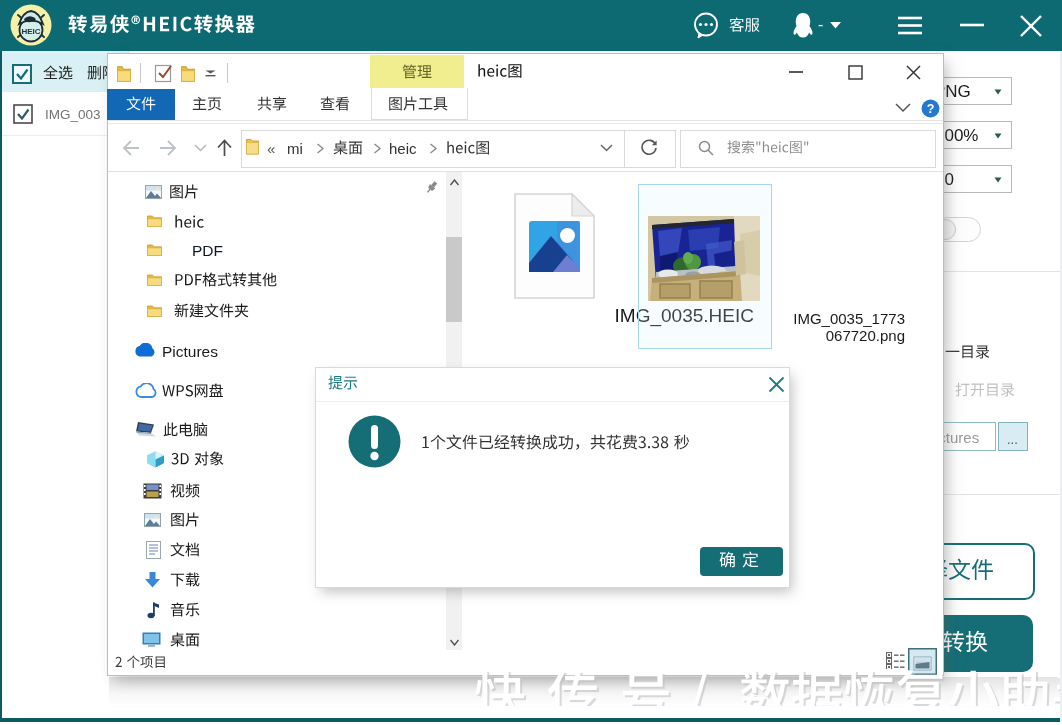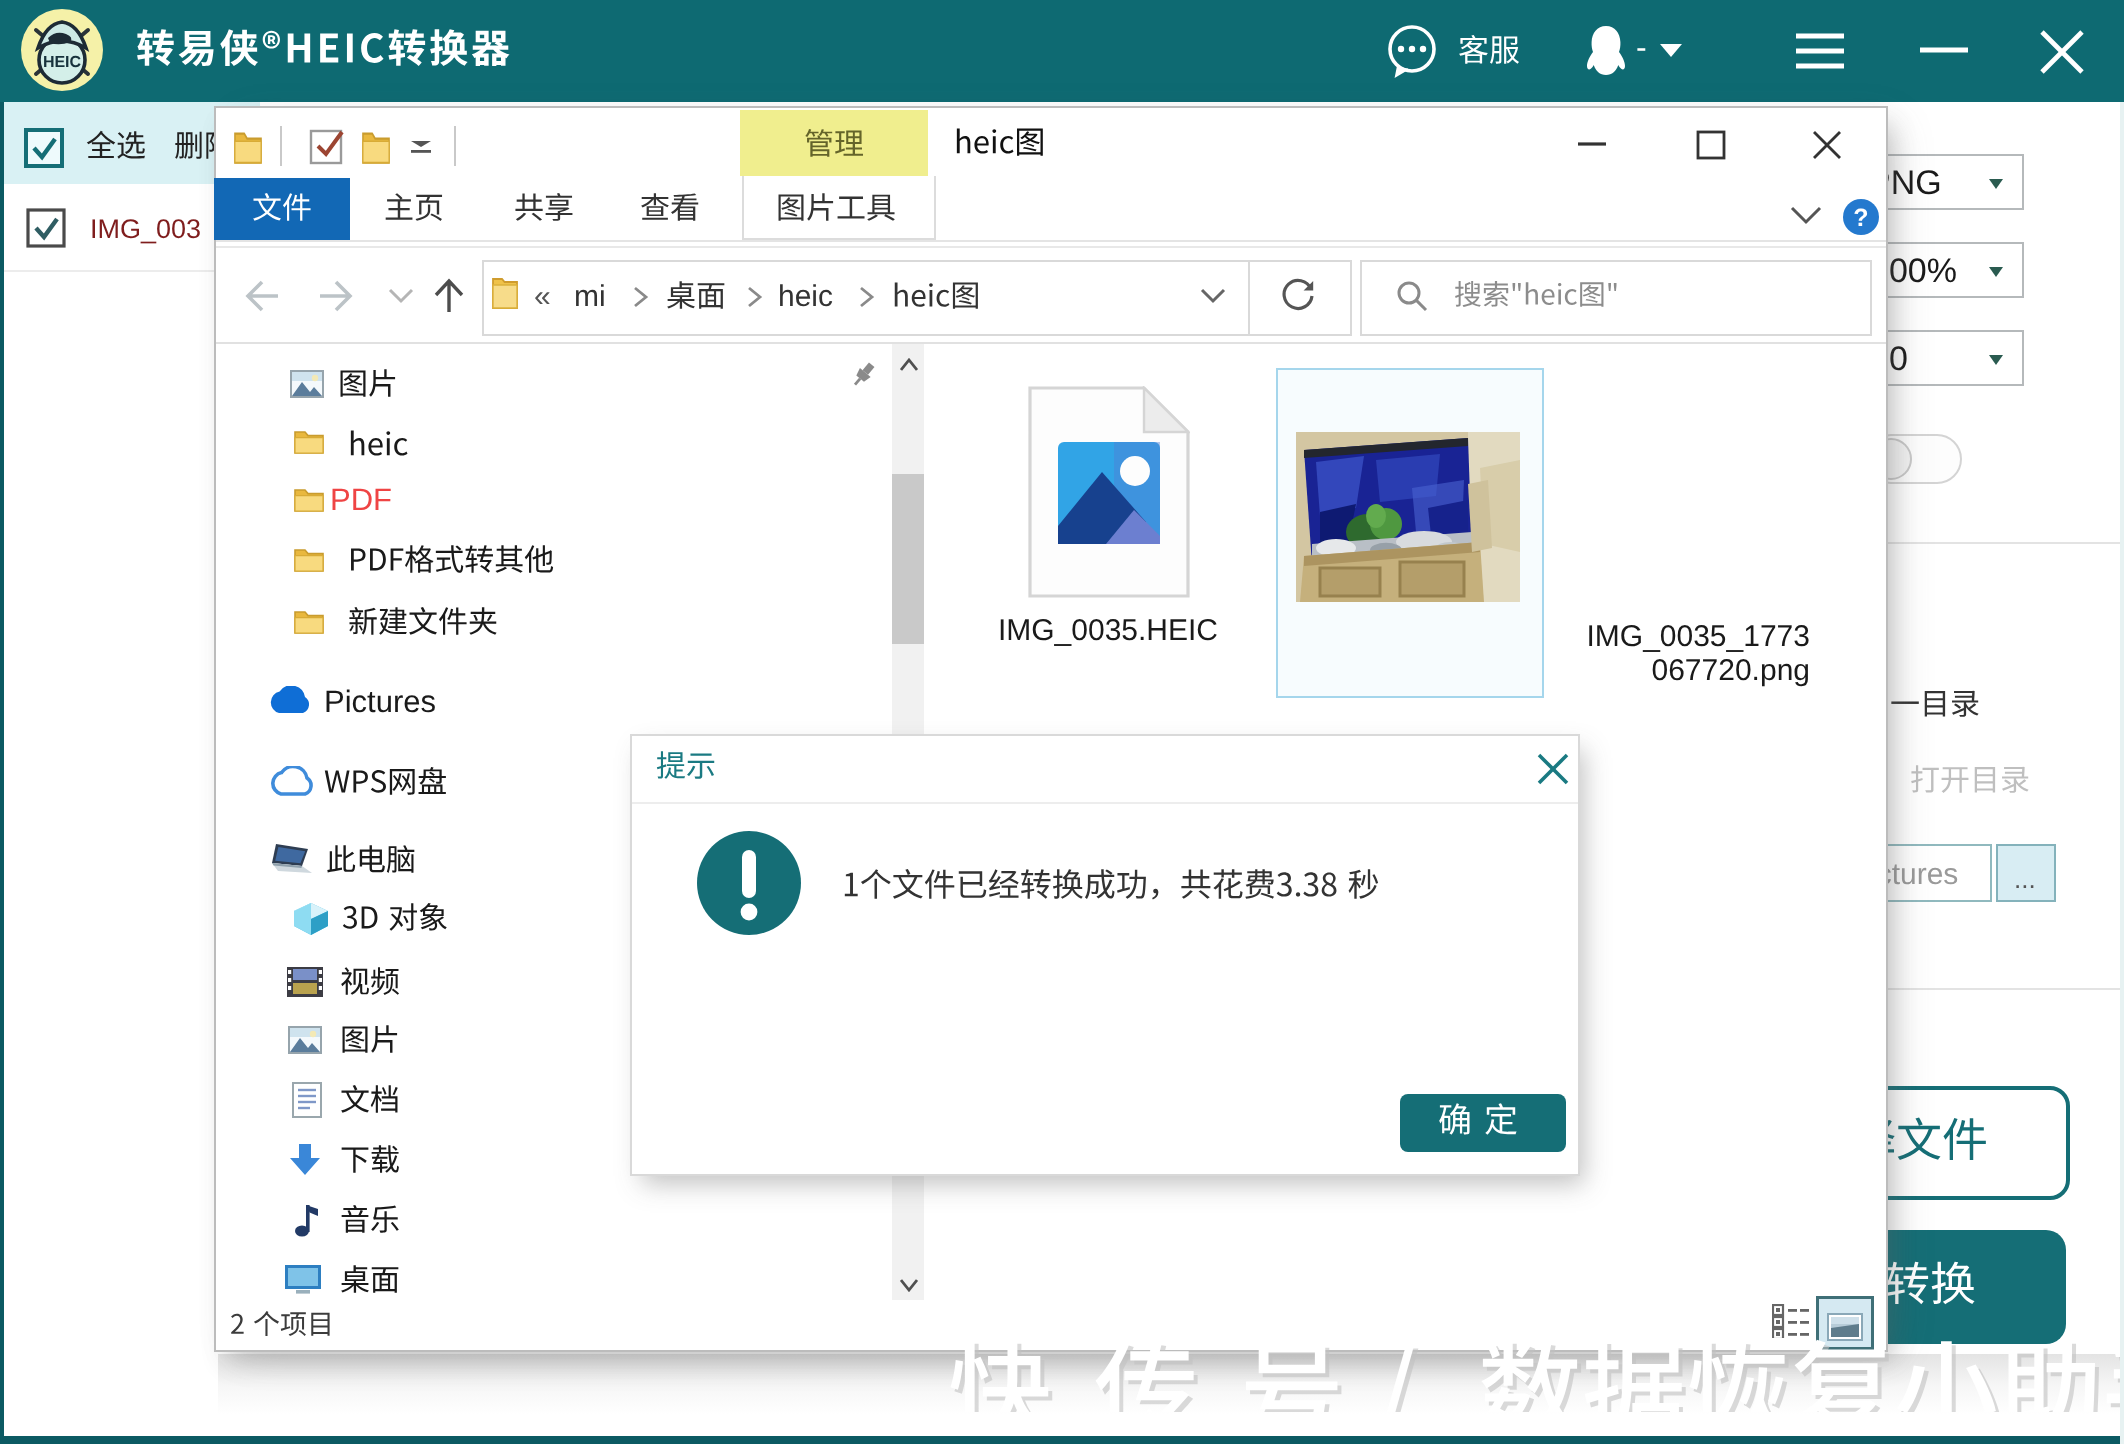--- a/index.html
+++ b/index.html
@@ -76,21 +76,21 @@
     </svg></div>
 <div style="position:absolute;left:87px;top:65px"><svg width="32" height="19" viewBox="0 0 32 19" fill="#222222">
       <path transform="translate(0.0 13.2) scale(0.015)" d="M709 -729V-164H770V-729ZM854 -823V-5C854 10 849 14 836 14C823 14 781 15 733 13C743 32 753 62 755 80C819 80 860 78 885 67C910 56 920 36 920 -5V-823ZM44 -450V-381H108V-331C108 -207 103 -59 39 43C55 50 82 69 94 81C162 -27 171 -199 171 -332V-381H264V-12C264 -1 260 3 250 3C239 3 207 4 171 3C180 20 188 51 190 69C243 69 277 67 298 55C320 44 327 23 327 -11V-381H397V-374C397 -242 393 -71 337 46C352 53 380 69 392 79C452 -44 460 -235 460 -375V-381H553V-12C553 0 549 3 539 4C528 4 496 4 460 3C469 21 477 51 479 69C533 69 566 67 587 56C609 44 616 24 616 -11V-381H668V-450H616V-808H397V-450H327V-808H108V-450ZM171 -741H264V-450H171ZM460 -741H553V-450H460Z"></path>
       <path transform="translate(15.0 13.2) scale(0.015)" d="M474 -221C440 -149 389 -74 336 -22C353 -12 382 8 394 19C445 -36 502 -122 541 -202ZM764 -200C817 -136 879 -47 907 10L967 -25C938 -81 877 -166 820 -229ZM78 -800V77H145V-732H274C250 -665 219 -576 189 -505C266 -426 285 -358 285 -303C285 -271 279 -244 262 -233C254 -226 243 -224 229 -223C213 -222 191 -222 167 -225C178 -205 184 -177 185 -158C209 -157 236 -157 257 -159C278 -162 297 -168 311 -179C340 -199 352 -241 352 -296C351 -358 333 -430 256 -513C292 -592 331 -691 362 -774L314 -803L303 -800ZM371 -345V-276H634V-7C634 6 630 11 614 11C600 12 551 12 495 10C507 30 517 59 521 79C593 79 639 78 668 66C697 55 706 34 706 -7V-276H954V-345H706V-467H860V-533H465V-467H634V-345ZM661 -847C595 -727 470 -611 344 -546C362 -532 383 -509 394 -492C493 -549 590 -634 664 -730C749 -624 835 -557 924 -501C935 -522 957 -546 975 -561C882 -611 789 -678 702 -784L725 -822Z"></path>
     </svg></div>
 <div style="position:absolute;left:2px;top:92px;width:128px;height:44px;background:#fff;border-bottom:1px solid #ececec"></div>
 <svg style="position:absolute;left:13px;top:104px" width="20" height="20" viewBox="0 0 20 20">
     <rect x="1" y="1" width="18" height="18" fill="#fff" stroke="#4a4a4a" stroke-width="1.6"></rect>
     <path d="M5 10 L9 14.5 L15.5 5.5" fill="none" stroke="#2f5d63" stroke-width="2.2"></path>
   </svg>
-<div style="position:absolute;left:45px;top:108px;font-size:13.5px;line-height:13.5px;color:#7f1d1d;white-space:pre;">IMG_003</div>
+<div style="position:absolute;left:45px;top:108px;font-size:13.5px;line-height:13.5px;color:#737373;white-space:pre;">IMG_003</div>
 <div style="position:absolute;left:905px;top:77px;width:107px;height:28px;background:#fff;border:1px solid #b5b9bb"></div>
 <div style="position:absolute;left:934px;top:83px;font-size:17px;line-height:17px;color:#1a1a1a;white-space:pre;">PNG</div>
 <svg style="position:absolute;left:994px;top:89px" width="8" height="6" viewBox="0 0 8 6">
     <path d="M0.5 0.5 L4 5.5 L7.5 0.5 Z" fill="#2a5b50"></path>
   </svg>
 <div style="position:absolute;left:905px;top:121px;width:107px;height:28px;background:#fff;border:1px solid #b5b9bb"></div>
 <div style="position:absolute;left:935px;top:127px;font-size:17px;line-height:17px;color:#1a1a1a;white-space:pre;">100%</div>
 <svg style="position:absolute;left:994px;top:133px" width="8" height="6" viewBox="0 0 8 6">
     <path d="M0.5 0.5 L4 5.5 L7.5 0.5 Z" fill="#2a5b50"></path>
   </svg>
@@ -299,21 +299,21 @@
       <path transform="translate(9.4 13.6) scale(0.0155)" d="M312 13C385 13 443 -11 490 -42L458 -103C417 -76 375 -60 322 -60C219 -60 148 -134 142 -250H508C510 -264 512 -282 512 -302C512 -457 434 -557 295 -557C171 -557 52 -448 52 -271C52 -92 167 13 312 13ZM141 -315C152 -423 220 -484 297 -484C382 -484 432 -425 432 -315Z"></path>
       <path transform="translate(18.0 13.6) scale(0.0155)" d="M92 0H184V-543H92ZM138 -655C174 -655 199 -679 199 -716C199 -751 174 -775 138 -775C102 -775 78 -751 78 -716C78 -679 102 -655 138 -655Z"></path>
       <path transform="translate(22.3 13.6) scale(0.0155)" d="M306 13C371 13 433 -13 482 -55L442 -117C408 -87 364 -63 314 -63C214 -63 146 -146 146 -271C146 -396 218 -480 317 -480C359 -480 394 -461 425 -433L471 -493C433 -527 384 -557 313 -557C173 -557 52 -452 52 -271C52 -91 162 13 306 13Z"></path>
     </svg></div>
 <svg style="position:absolute;left:147px;top:243px;z-index:11" width="15" height="13" viewBox="0 0 15 13">
     <g transform="scale(1.0 1.0)">
       <path d="M0.5 2 L5.5 2 L7 3.8 L14.5 3.8 L14.5 12.5 L0.5 12.5 Z" fill="#e9b83e" stroke="#c99c2e" stroke-width="0.8"></path>
       <path d="M0.5 4.8 L14.5 4.8 L14.5 12.5 L0.5 12.5 Z" fill="#f8da7f" stroke="#d8ab36" stroke-width="0.6"></path>
     </g>
   </svg>
-<div style="position:absolute;left:165px;top:243px;font-size:15.5px;line-height:15.5px;color:#ef4444;white-space:pre;z-index:11">PDF</div>
+<div style="position:absolute;left:192px;top:243px;font-size:15.5px;line-height:15.5px;color:#0f172a;white-space:pre;z-index:11">PDF</div>
 <svg style="position:absolute;left:147px;top:273px;z-index:11" width="15" height="13" viewBox="0 0 15 13">
     <g transform="scale(1.0 1.0)">
       <path d="M0.5 2 L5.5 2 L7 3.8 L14.5 3.8 L14.5 12.5 L0.5 12.5 Z" fill="#e9b83e" stroke="#c99c2e" stroke-width="0.8"></path>
       <path d="M0.5 4.8 L14.5 4.8 L14.5 12.5 L0.5 12.5 Z" fill="#f8da7f" stroke="#d8ab36" stroke-width="0.6"></path>
     </g>
   </svg>
 <div style="position:absolute;left:174px;top:272px;z-index:11"><svg width="105" height="19" viewBox="0 0 105 19" fill="#1a1a1a">
       <path transform="translate(0.0 13.2) scale(0.015)" d="M101 0H193V-292H314C475 -292 584 -363 584 -518C584 -678 474 -733 310 -733H101ZM193 -367V-658H298C427 -658 492 -625 492 -518C492 -413 431 -367 302 -367Z"></path>
       <path transform="translate(9.5 13.2) scale(0.015)" d="M101 0H288C509 0 629 -137 629 -369C629 -603 509 -733 284 -733H101ZM193 -76V-658H276C449 -658 534 -555 534 -369C534 -184 449 -76 276 -76Z"></path>
       <path transform="translate(19.8 13.2) scale(0.015)" d="M101 0H193V-329H473V-407H193V-655H523V-733H101Z"></path>
@@ -457,21 +457,21 @@
 <path d="M1 1 L58 1 L80 23 L80 105 L1 105 Z" fill="#fdfdfd" stroke="#d5d5d5" stroke-width="1.6"></path>
 <path d="M58 1 L58 23 L80 23 Z" fill="#ececec" stroke="#d5d5d5" stroke-width="1.2"></path>
 <g transform="translate(15 28)">
 <rect x="0" y="0" width="51" height="51" rx="3" fill="#31a4e6"></rect>
 <rect x="28" y="0" width="23" height="51" fill="#4f7fd4" opacity=".45"></rect>
 <circle cx="38.5" cy="14.5" r="7.5" fill="#fdfdfd"></circle>
 <path d="M0 42 L22 15 L44 40 L44 51 L0 51 Z" fill="#17418e"></path>
 <path d="M24 51 L38 34 L51 47 L51 51 Z" fill="#6c7fd0"></path>
 </g>
 </svg>
-<div style="position:absolute;left:354px;top:308px;width:400px;text-align:center;font-size:15px;line-height:15px;color:#1a1a1a;white-space:pre;z-index:11">IMG_0035.HEIC</div>
+<div style="position:absolute;left:354px;top:308px;width:400px;text-align:right;font-size:19px;line-height:15px;color:#1a1a1a;white-space:pre;z-index:11">IMG_0035.HEIC</div>
 <div style="position:absolute;left:638px;top:184px;width:134px;height:165px;background:rgba(216,240,252,.20);border:1px solid #a5d6ec;z-index:11"></div>
 <svg style="position:absolute;left:648px;top:216px;z-index:11" width="112" height="85" viewBox="0 0 112 85">
 <rect width="112" height="85" fill="#d3c6a2"></rect>
 <rect x="86" y="0" width="26" height="85" fill="#e2dac0"></rect>
 <path d="M92 18 L112 14 L112 60 L94 56 Z" fill="#d8cdaa"></path>
 <path d="M4 9 L86 3 L88 60 L8 66 Z" fill="#192394"></path>
 <path d="M4 9 L86 3 L86 7 L4 13 Z" fill="#23262e"></path>
 <path d="M10 15 L34 12 L30 38 L12 42 Z" fill="#3a50c4" opacity=".8"></path>
 <path d="M40 14 L72 11 L70 32 L42 35 Z" fill="#2c40b4" opacity=".9"></path>
 <path d="M58 28 L84 24 L83 48 L60 50 Z" fill="#4a62d0" opacity=".6"></path>

